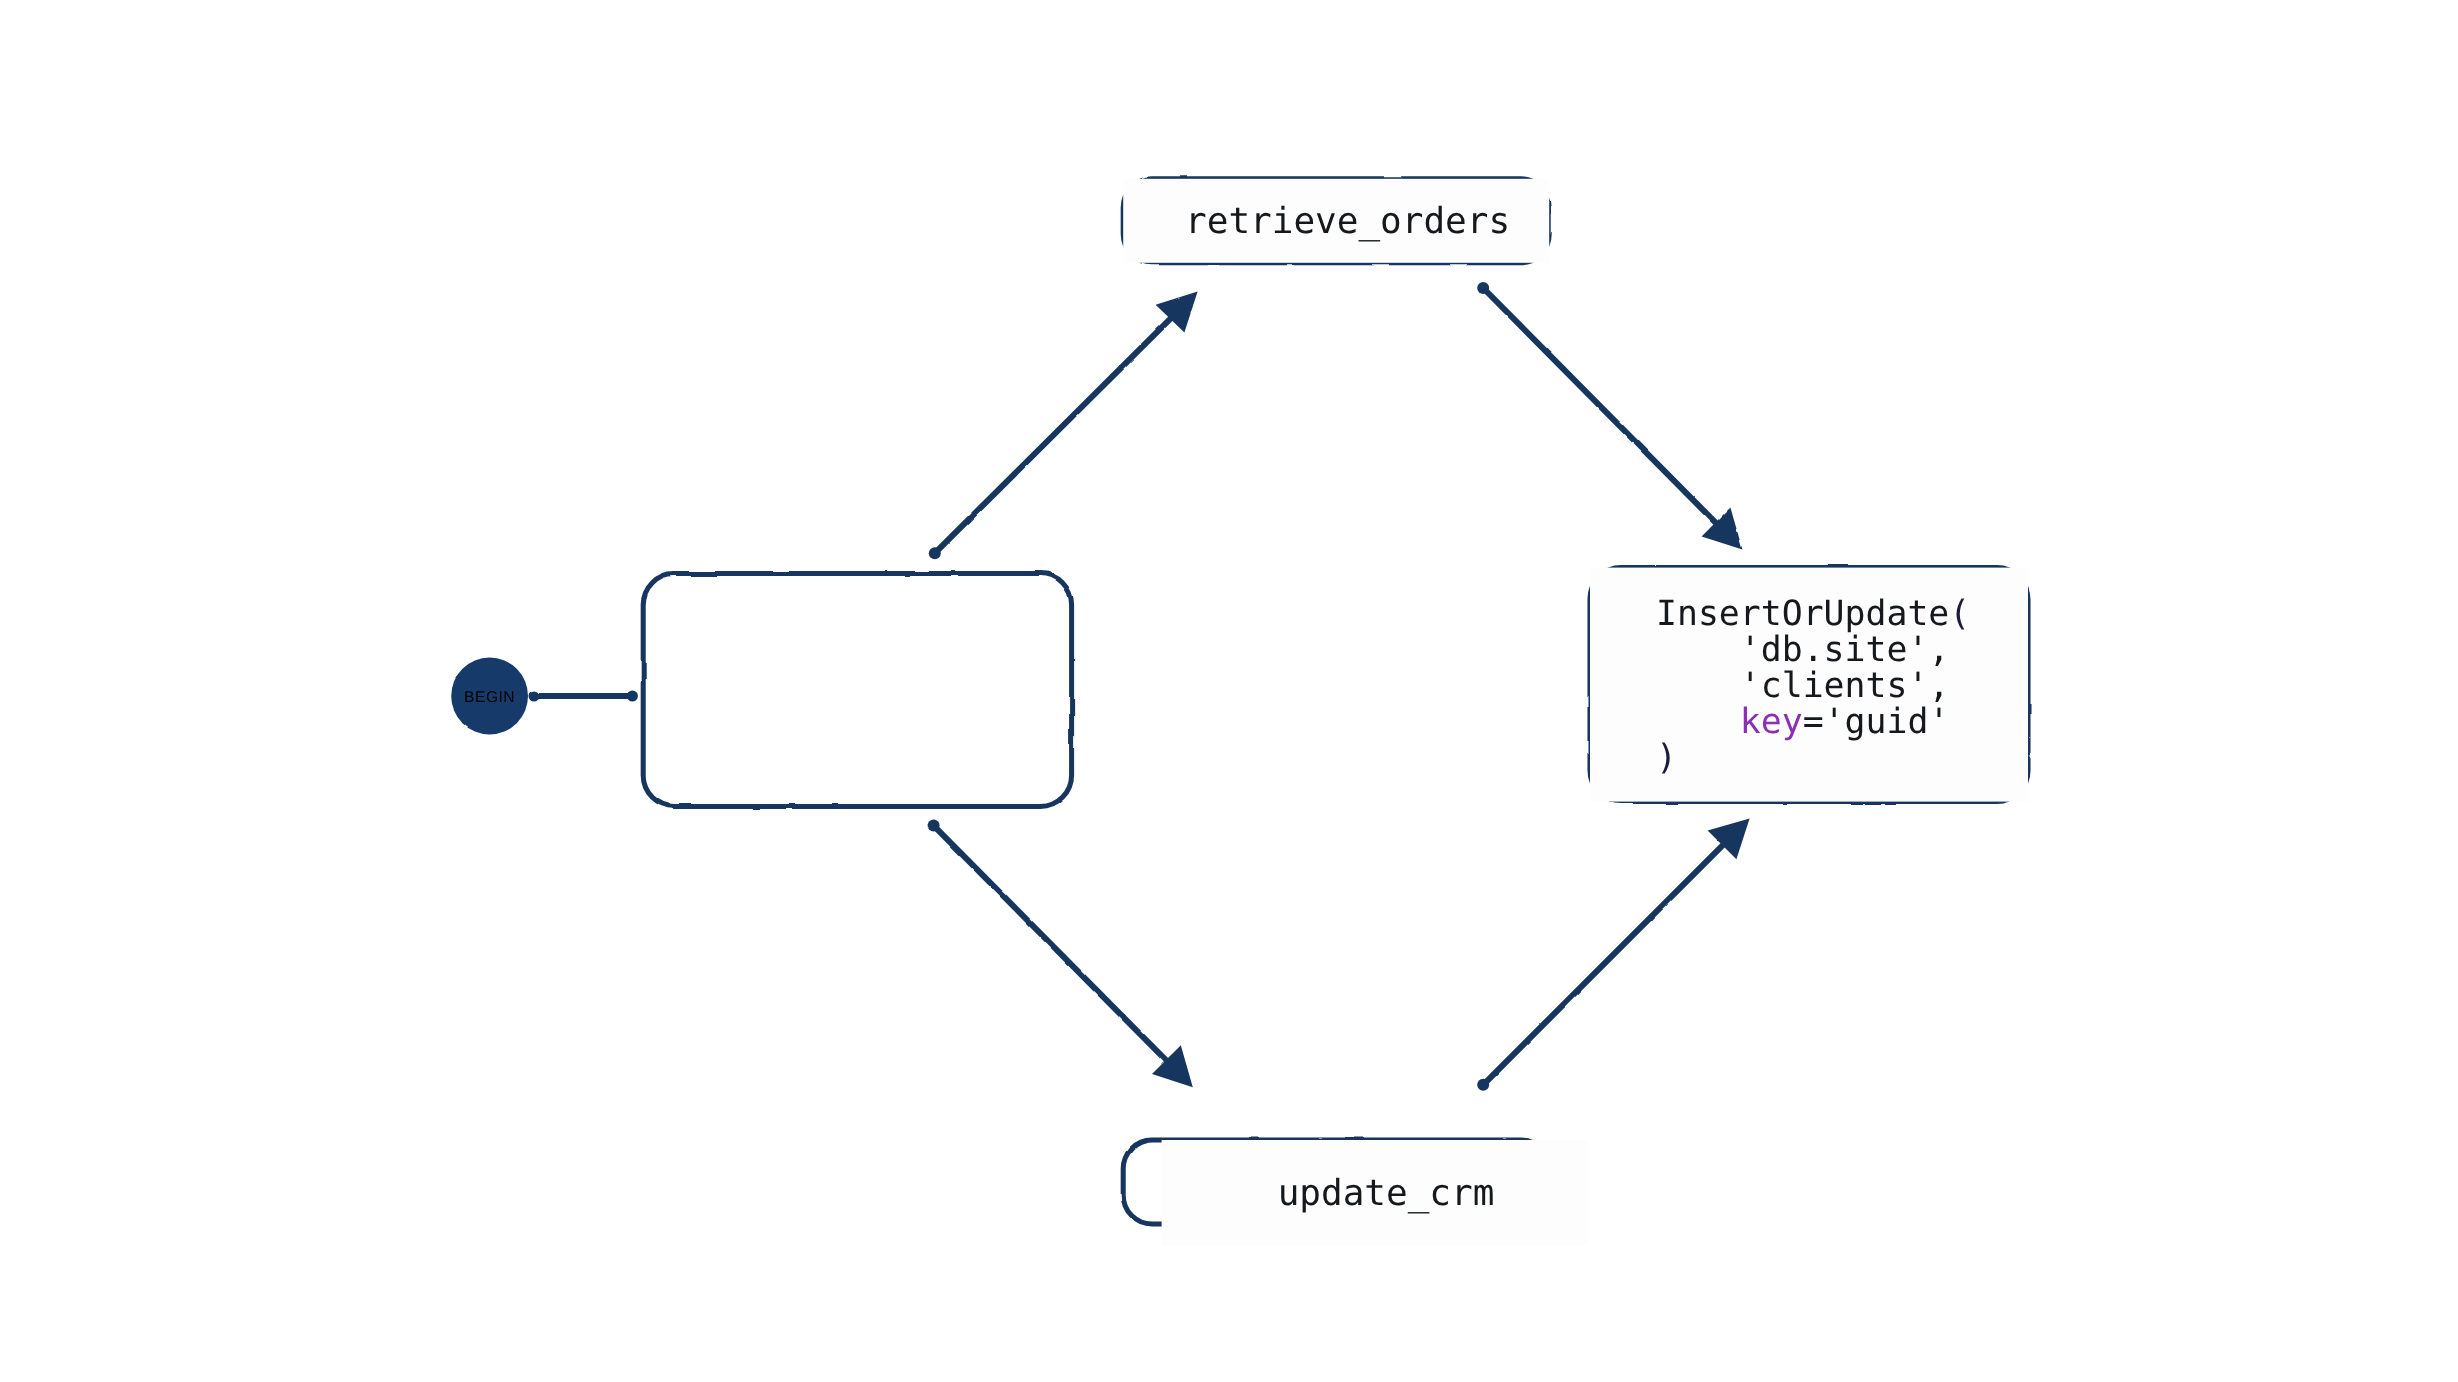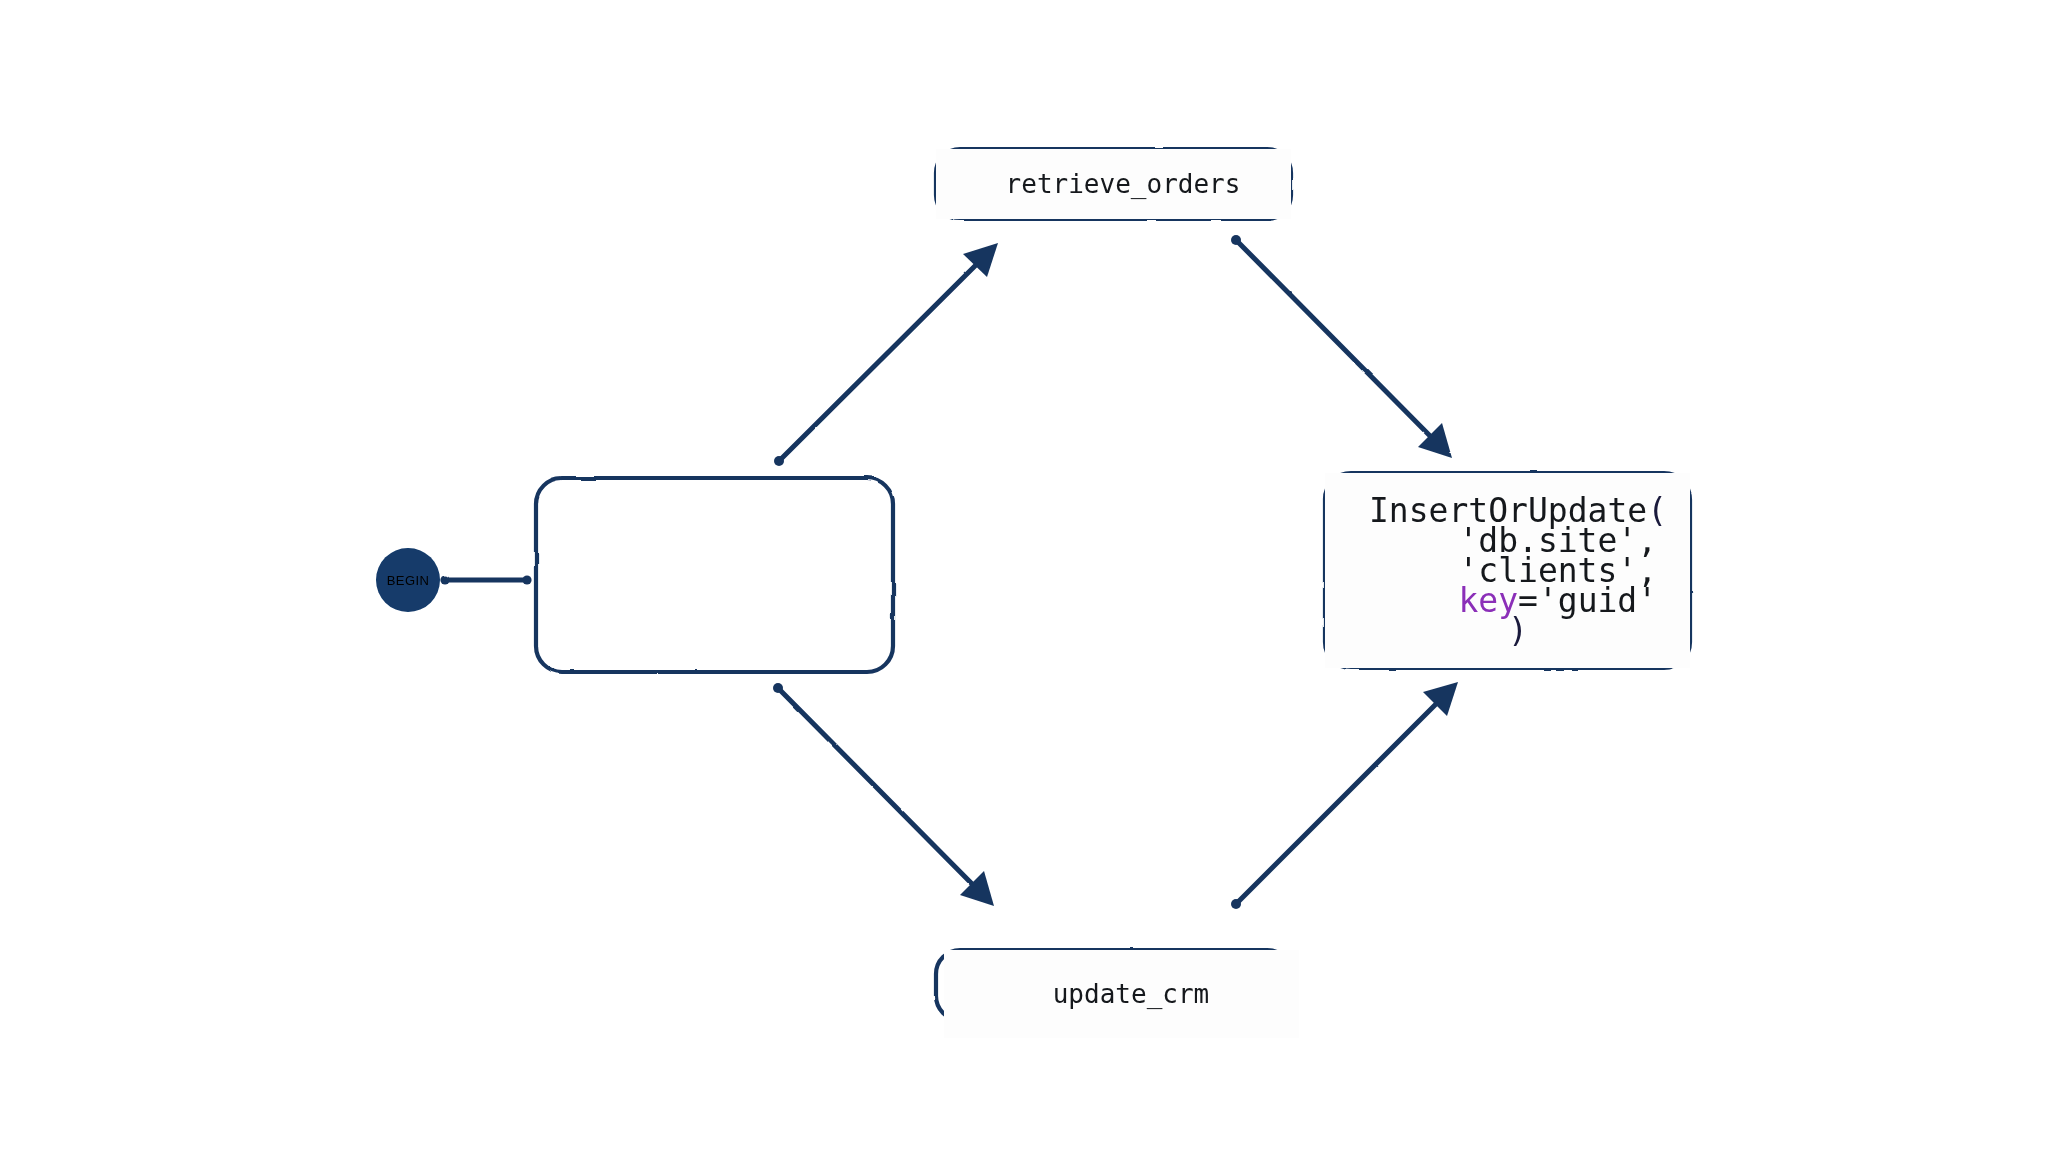--- a/index.html
+++ b/index.html
@@ -26,38 +26,37 @@
   .node {
     position: absolute;
     box-sizing: border-box;
     background: #fdfdfd;
     display: flex;
     align-items: center;
     justify-content: center;
   }
   .node-label {
     font-family: "DejaVu Sans Mono", monospace;
-    font-size: 26px;
+    font-size: 30px;
     color: #15181c;
     white-space: pre;
     letter-spacing: 0px;
     margin-left: 19px;
   }
   .code-node {
     align-items: center;
     justify-content: flex-start;
   }
   .code-block {
     font-family: "DejaVu Sans Mono", monospace;
-    font-size: 33px;
+    font-size: 29px;
     line-height: 30px;
     white-space: pre;
     color: #15181c;
-    padding-left: 44px;
-    text-align: center;
+    padding-left: 55px;
   }
   .tok-name   { color: #15181c; }
   .tok-paren  { color: #1a1a3c; }
   .tok-str-teal { color: #0e7c70; font-weight: bold; }
   .tok-str    { color: #15181c; }
   .tok-kw     { color: #8b2fb8; }
   .tok-punct  { color: #15181c; }
 
   #begin-node {
     position: absolute;
@@ -144,21 +143,21 @@
   </svg>
 
   <div id="begin-node"></div>
   <div id="begin-label">BEGIN</div>
 
 
   <div class="node" style="left:936px; top:149px; width:355px; height:70px;">
     <span class="node-label">retrieve_orders</span>
   </div>
 
-  <div class="node" style="left:944px; top:950px; width:355px; height:88px;">
+  <div class="node" style="left:968px; top:950px; width:355px; height:88px;">
     <span class="node-label">update_crm</span>
   </div>
 
   <div class="node code-node" style="left:1325px; top:473px; width:365px; height:195px;">
     <div class="code-block" id="code-insert-or-update"><span class="tok-name">InsertOrUpdate</span><span class="tok-paren">(</span>
 <span class="tok-punct">    </span><span class="tok-str">'db.site'</span><span class="tok-punct">,</span>
 <span class="tok-punct">    </span><span class="tok-str">'clients'</span><span class="tok-punct">,</span>
 <span class="tok-punct">    </span><span class="tok-kw">key</span><span class="tok-punct">=</span><span class="tok-str">'guid'</span>
 <span class="tok-paren">)</span></div>
   </div>

